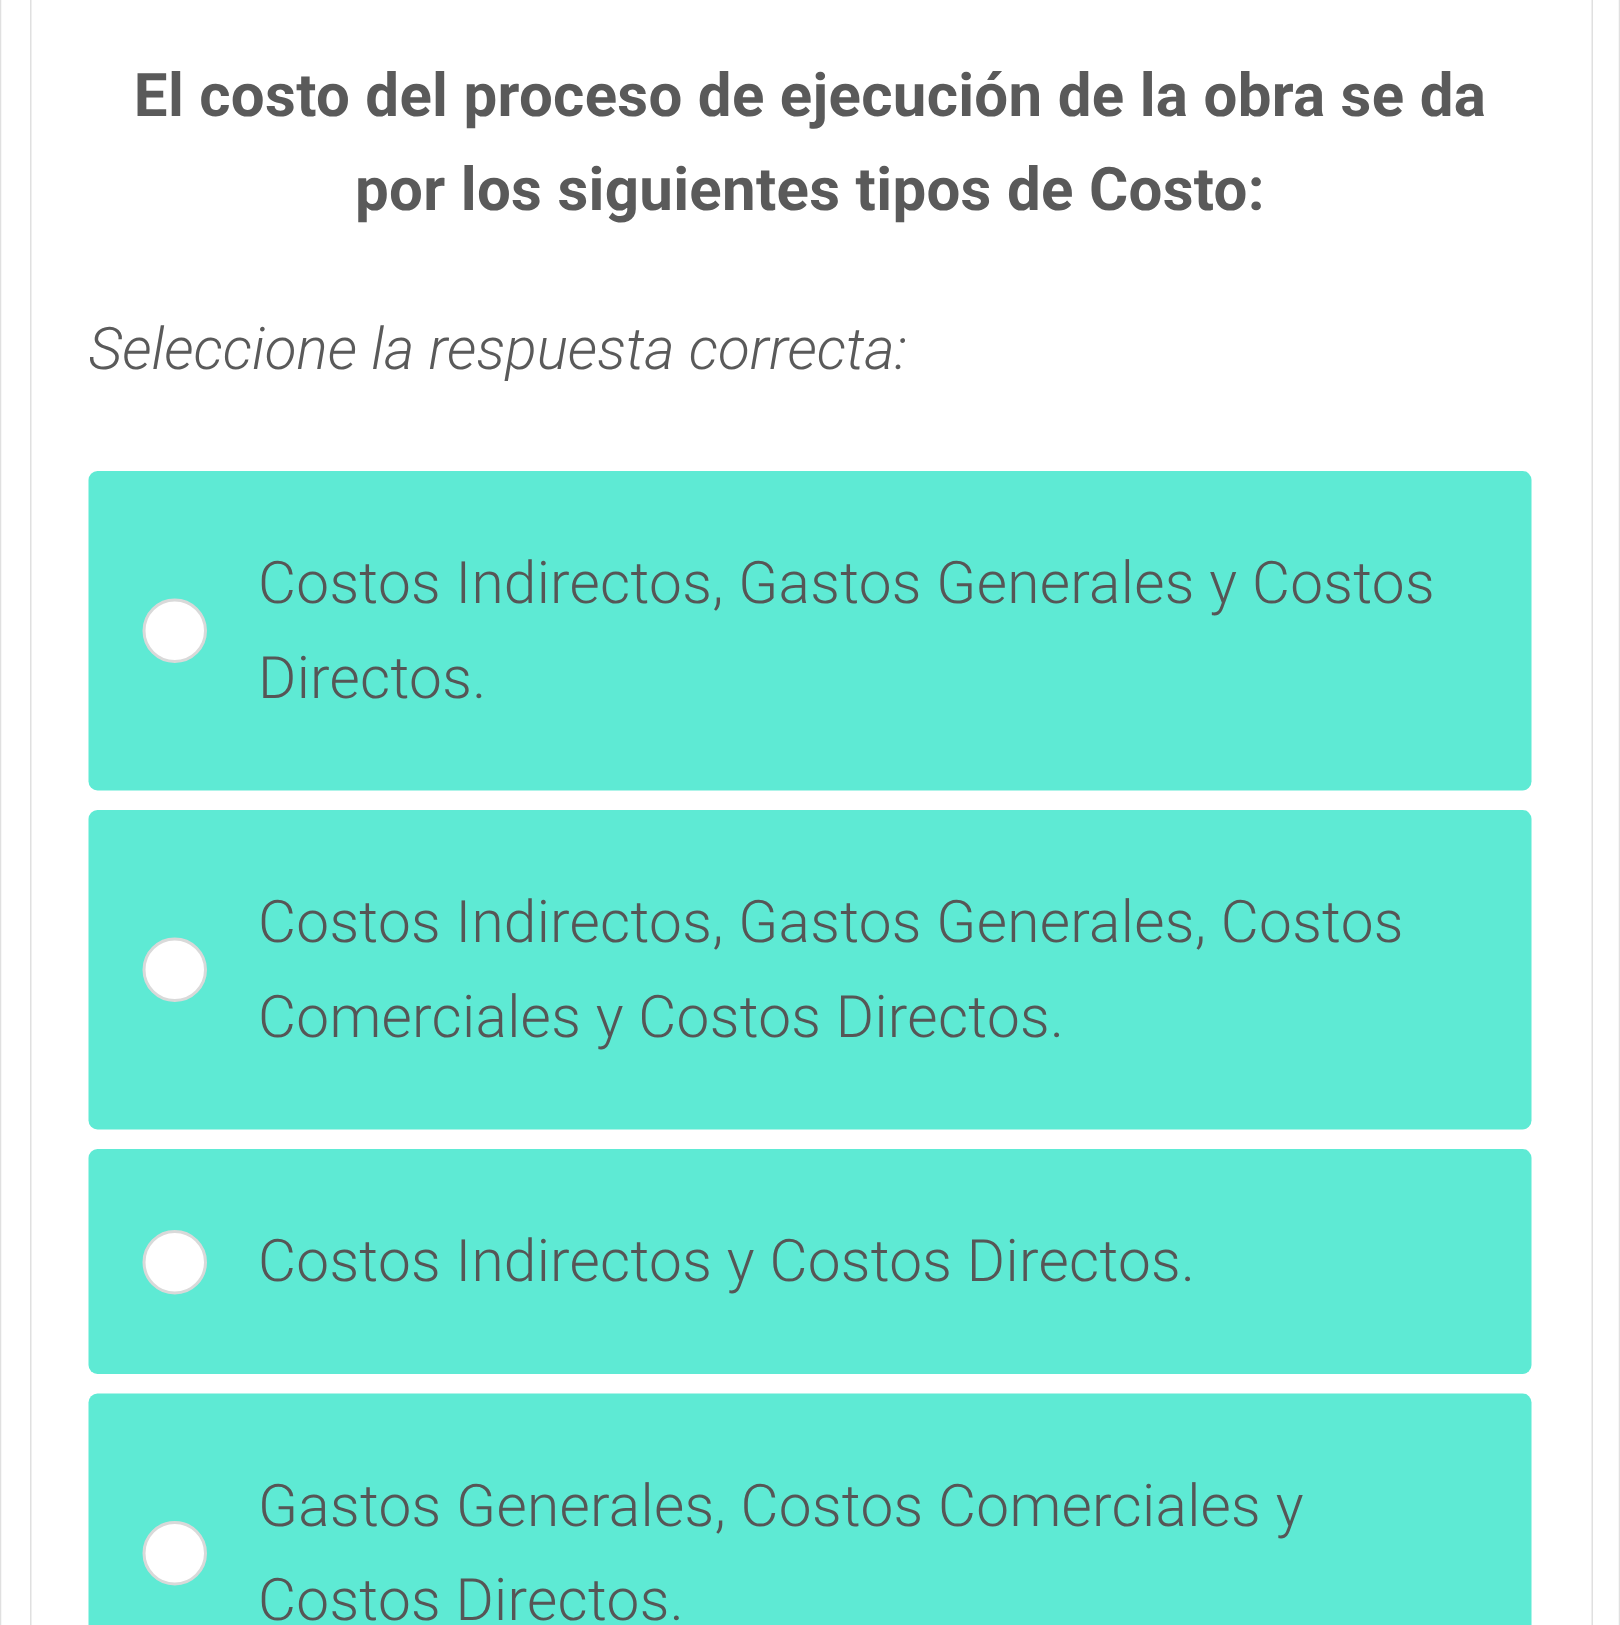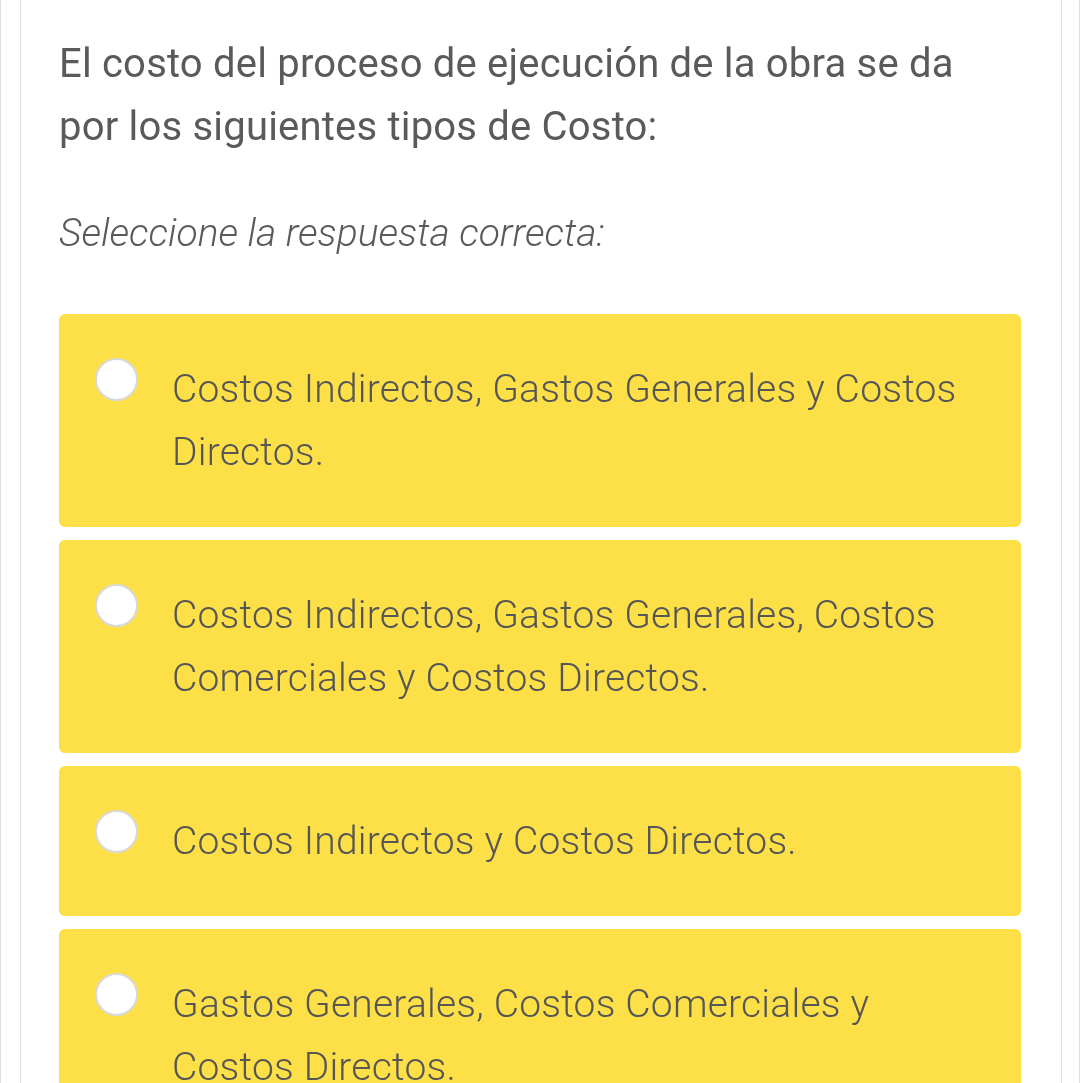--- a/index.html
+++ b/index.html
@@ -38,43 +38,45 @@
     border-left: 1px solid #e0e0e0;
     background: #ffffff;
   }
   .content {
     padding: 32px 40px 30px 40px;
     margin-left: 18px;
     margin-right: 18px;
   }
   .question-text {
     font-size: 40px;
-    font-weight: 400;
+    font-weight: 700;
     color: #5a5a5a;
     line-height: 1.58;
     margin: 0 0 52px 0;
     letter-spacing: 0.2px;
+    text-align: center;
   }
   .instruction {
     font-size: 39px;
     font-style: italic;
     font-weight: 300;
     color: #5a5a5a;
     margin: 16px 0 58px 0;
   }
   .options {
     display: flex;
     flex-direction: column;
     gap: 13px;
   }
   .option {
-    background: #fde047;
+    background: #5eead4;
     border-radius: 6px;
     padding: 44px 34px 44px 36px;
     display: flex;
+    align-items: center;
     cursor: pointer;
   }
   .radio {
     width: 43px;
     height: 43px;
     border-radius: 50%;
     border: 2px solid #d9d9d9;
     background: #ffffff;
     flex-shrink: 0;
     margin-right: 34px;

